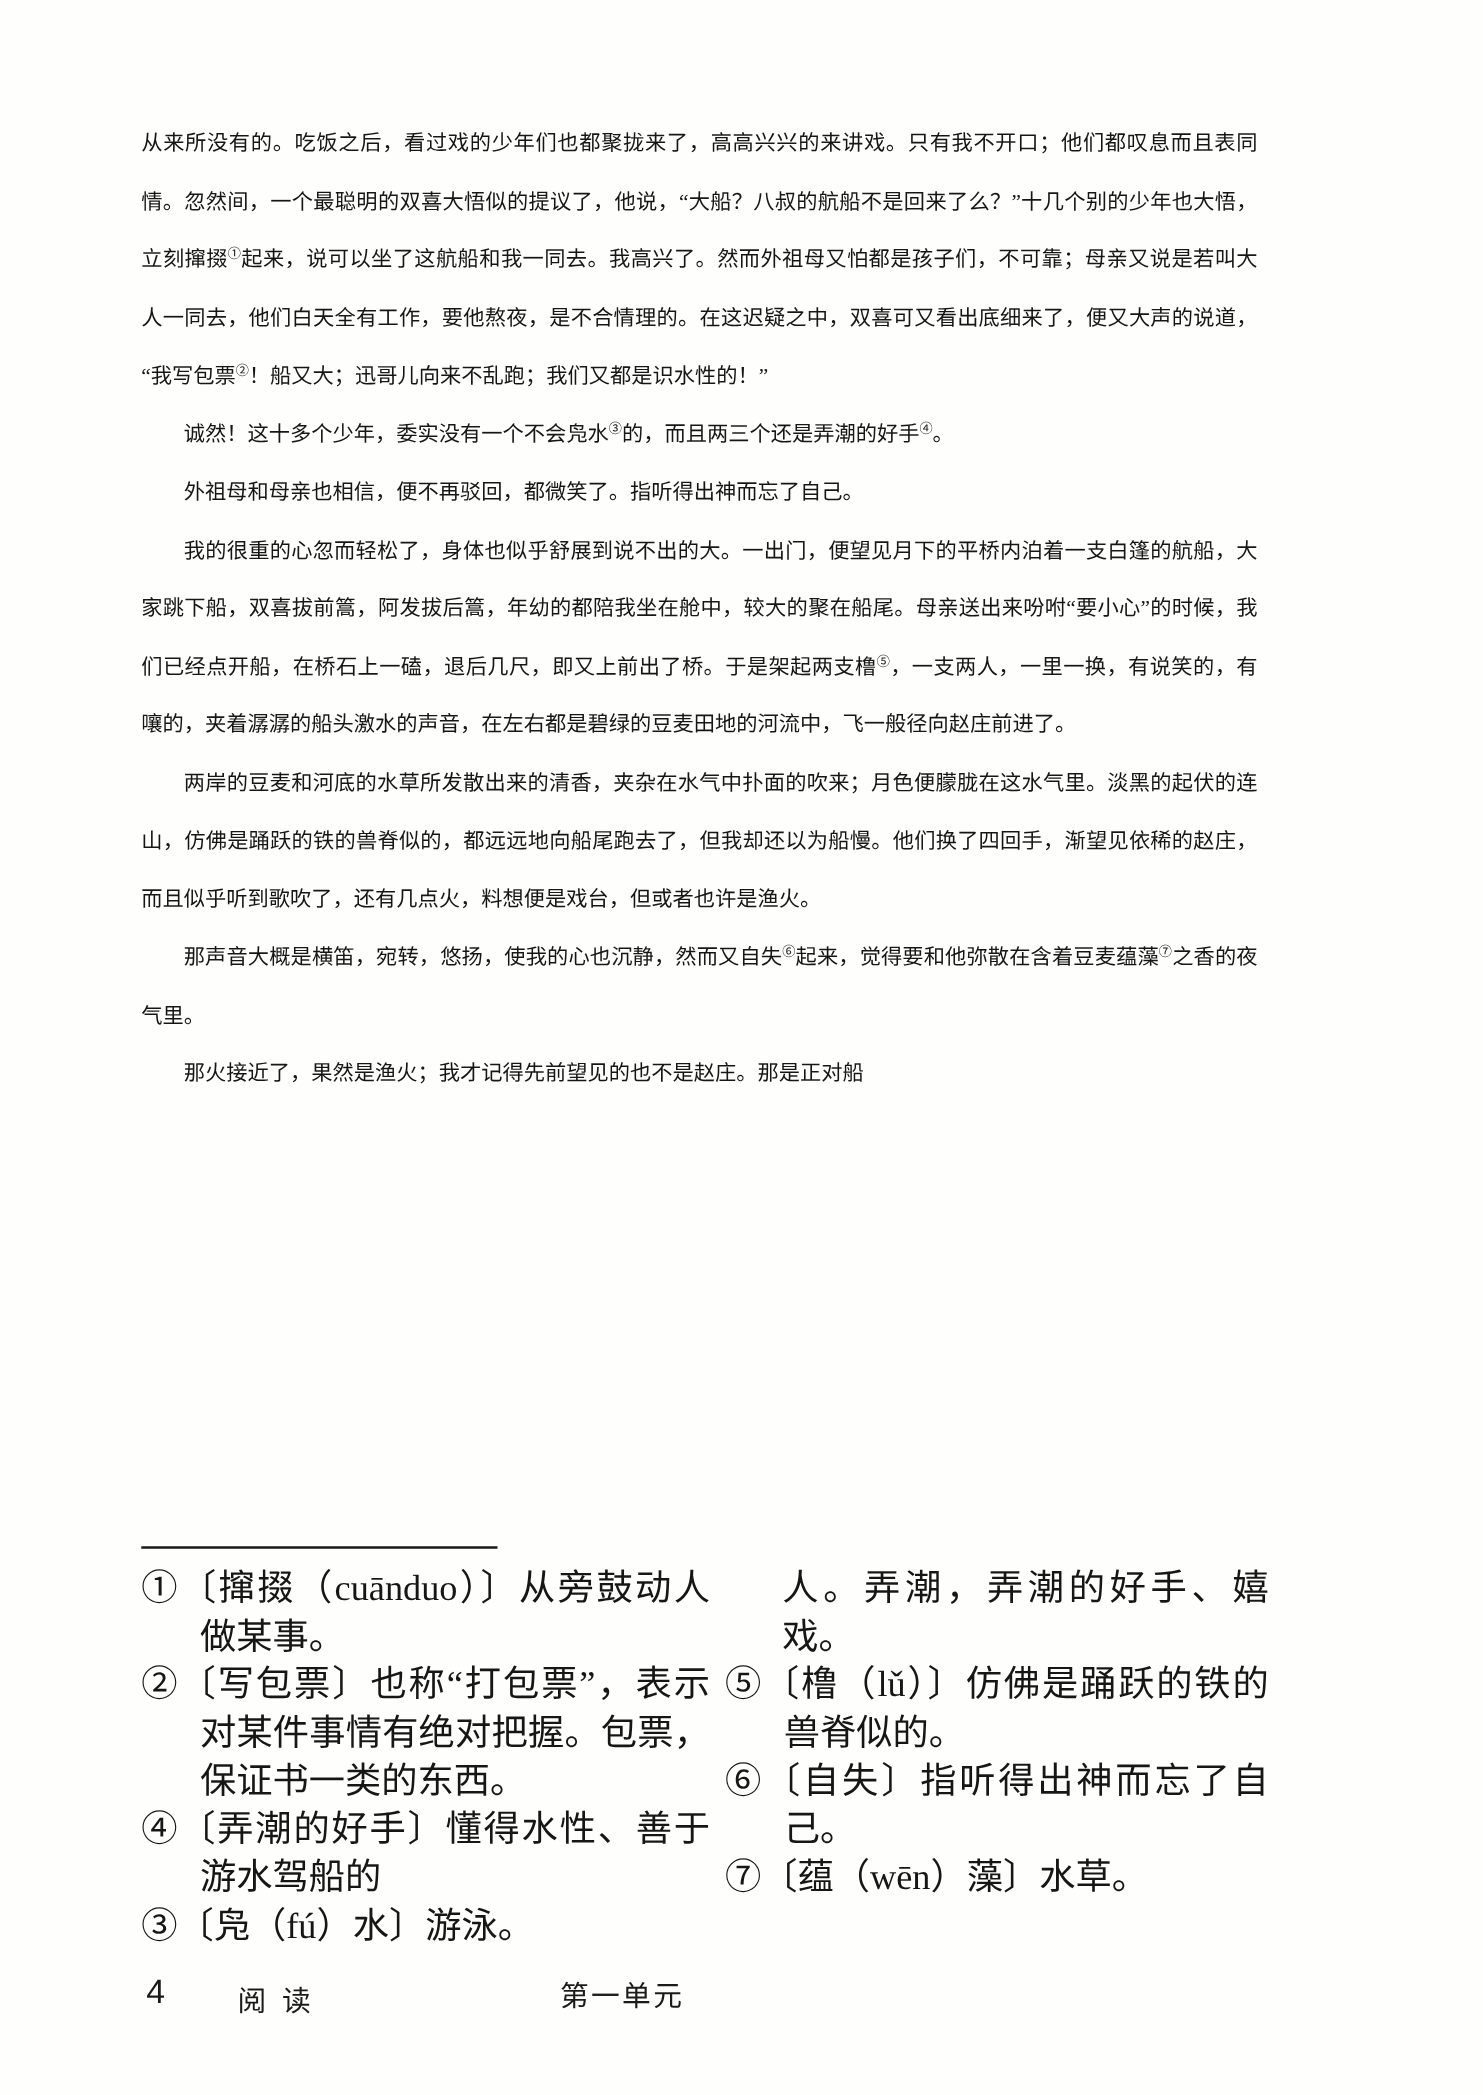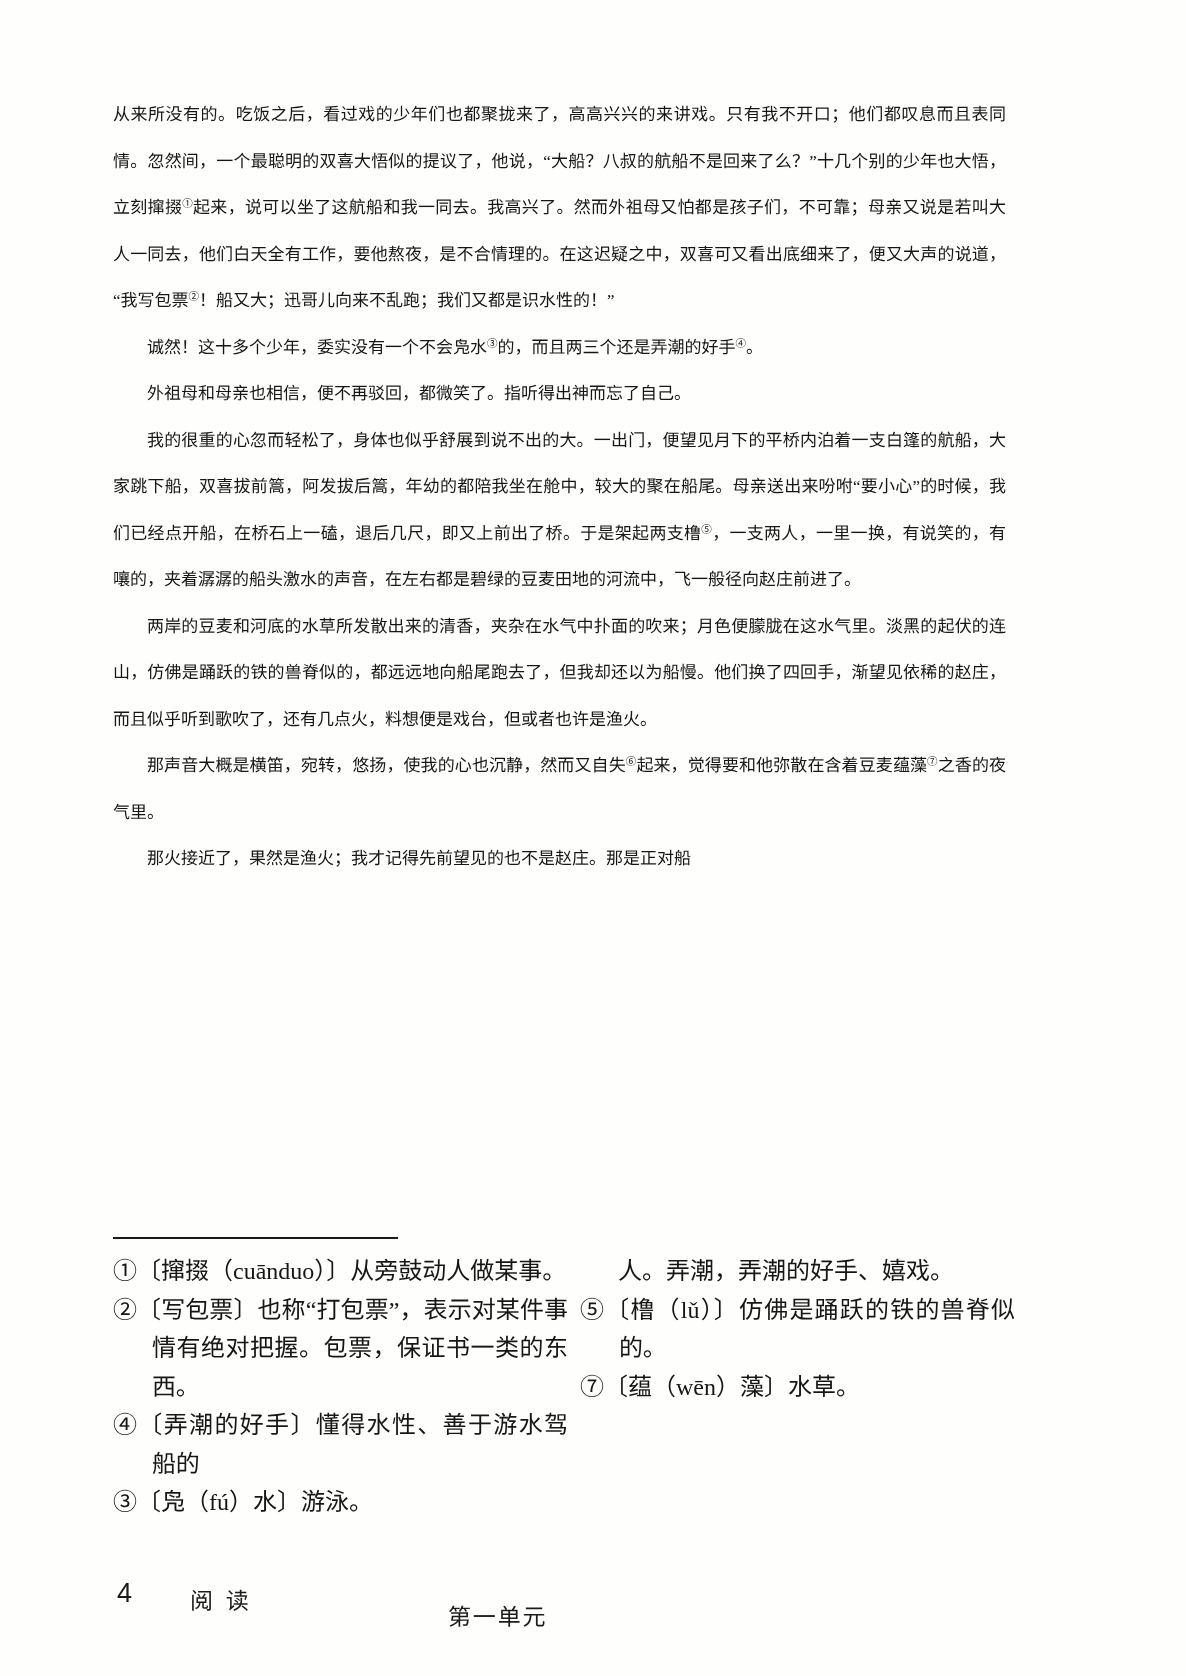--- a/index.html
+++ b/index.html
@@ -46,21 +46,21 @@
     width: 285px;
     height: 2px;
     background: #1a1a1a;
   }
   .footnotes {
     position: absolute;
     left: 113px;
     top: 1252px;
     width: 902px;
     display: flex;
-    font-size: 24px;
+    font-size: 29px;
     line-height: 38.5px;
   }
   .fn-col { width: 455px; }
   .fn-col.right { margin-left: 12px; width: 435px; }
   .fn {
     padding-left: 1.62em;
     text-indent: -1.62em;
     text-align: justify;
   }
   .fn.cont {
@@ -88,21 +88,21 @@
     position: absolute;
     left: 77px;
     top: 4px;
     font-size: 23px;
     letter-spacing: 0.55em;
     text-align: right;
   }
   .footer .unit {
     position: absolute;
     left: 335px;
-    top: 20px;
+    top: 0;
     font-size: 23px;
     letter-spacing: 0.08em;
   }
 </style>
 </head>
 <body>
 
 <div class="page">
 
   <div class="body-text">
@@ -120,20 +120,21 @@
   <div class="footnotes">
     <div class="fn-col">
         <div class="fn">①〔撺掇（cuānduo）〕从旁鼓动人做某事。</div>
         <div class="fn">②〔写包票〕也称“打包票”，表示对某件事情有绝对把握。包票，保证书一类的东西。</div>
         <div class="fn">④〔弄潮的好手〕懂得水性、善于游水驾船的</div>
         <div class="fn">③〔凫（fú）水〕游泳。</div>
       </div>
     <div class="fn-col right">
         <div class="fn cont">人。弄潮，弄潮的好手、嬉戏。</div>
         <div class="fn">⑤〔橹（lǔ）〕仿佛是踊跃的铁的兽脊似的。</div>
+        <div class="fn">⑥〔自失〕指听得出神而忘了自己。</div>
         <div class="fn">⑦〔蕴（wēn）藻〕水草。</div>
       </div>
   </div>
 
   <div class="footer">
     <span class="pagenum">4</span>
     <span class="section">阅读</span>
     <span class="unit">第一单元</span>
   </div>
 

